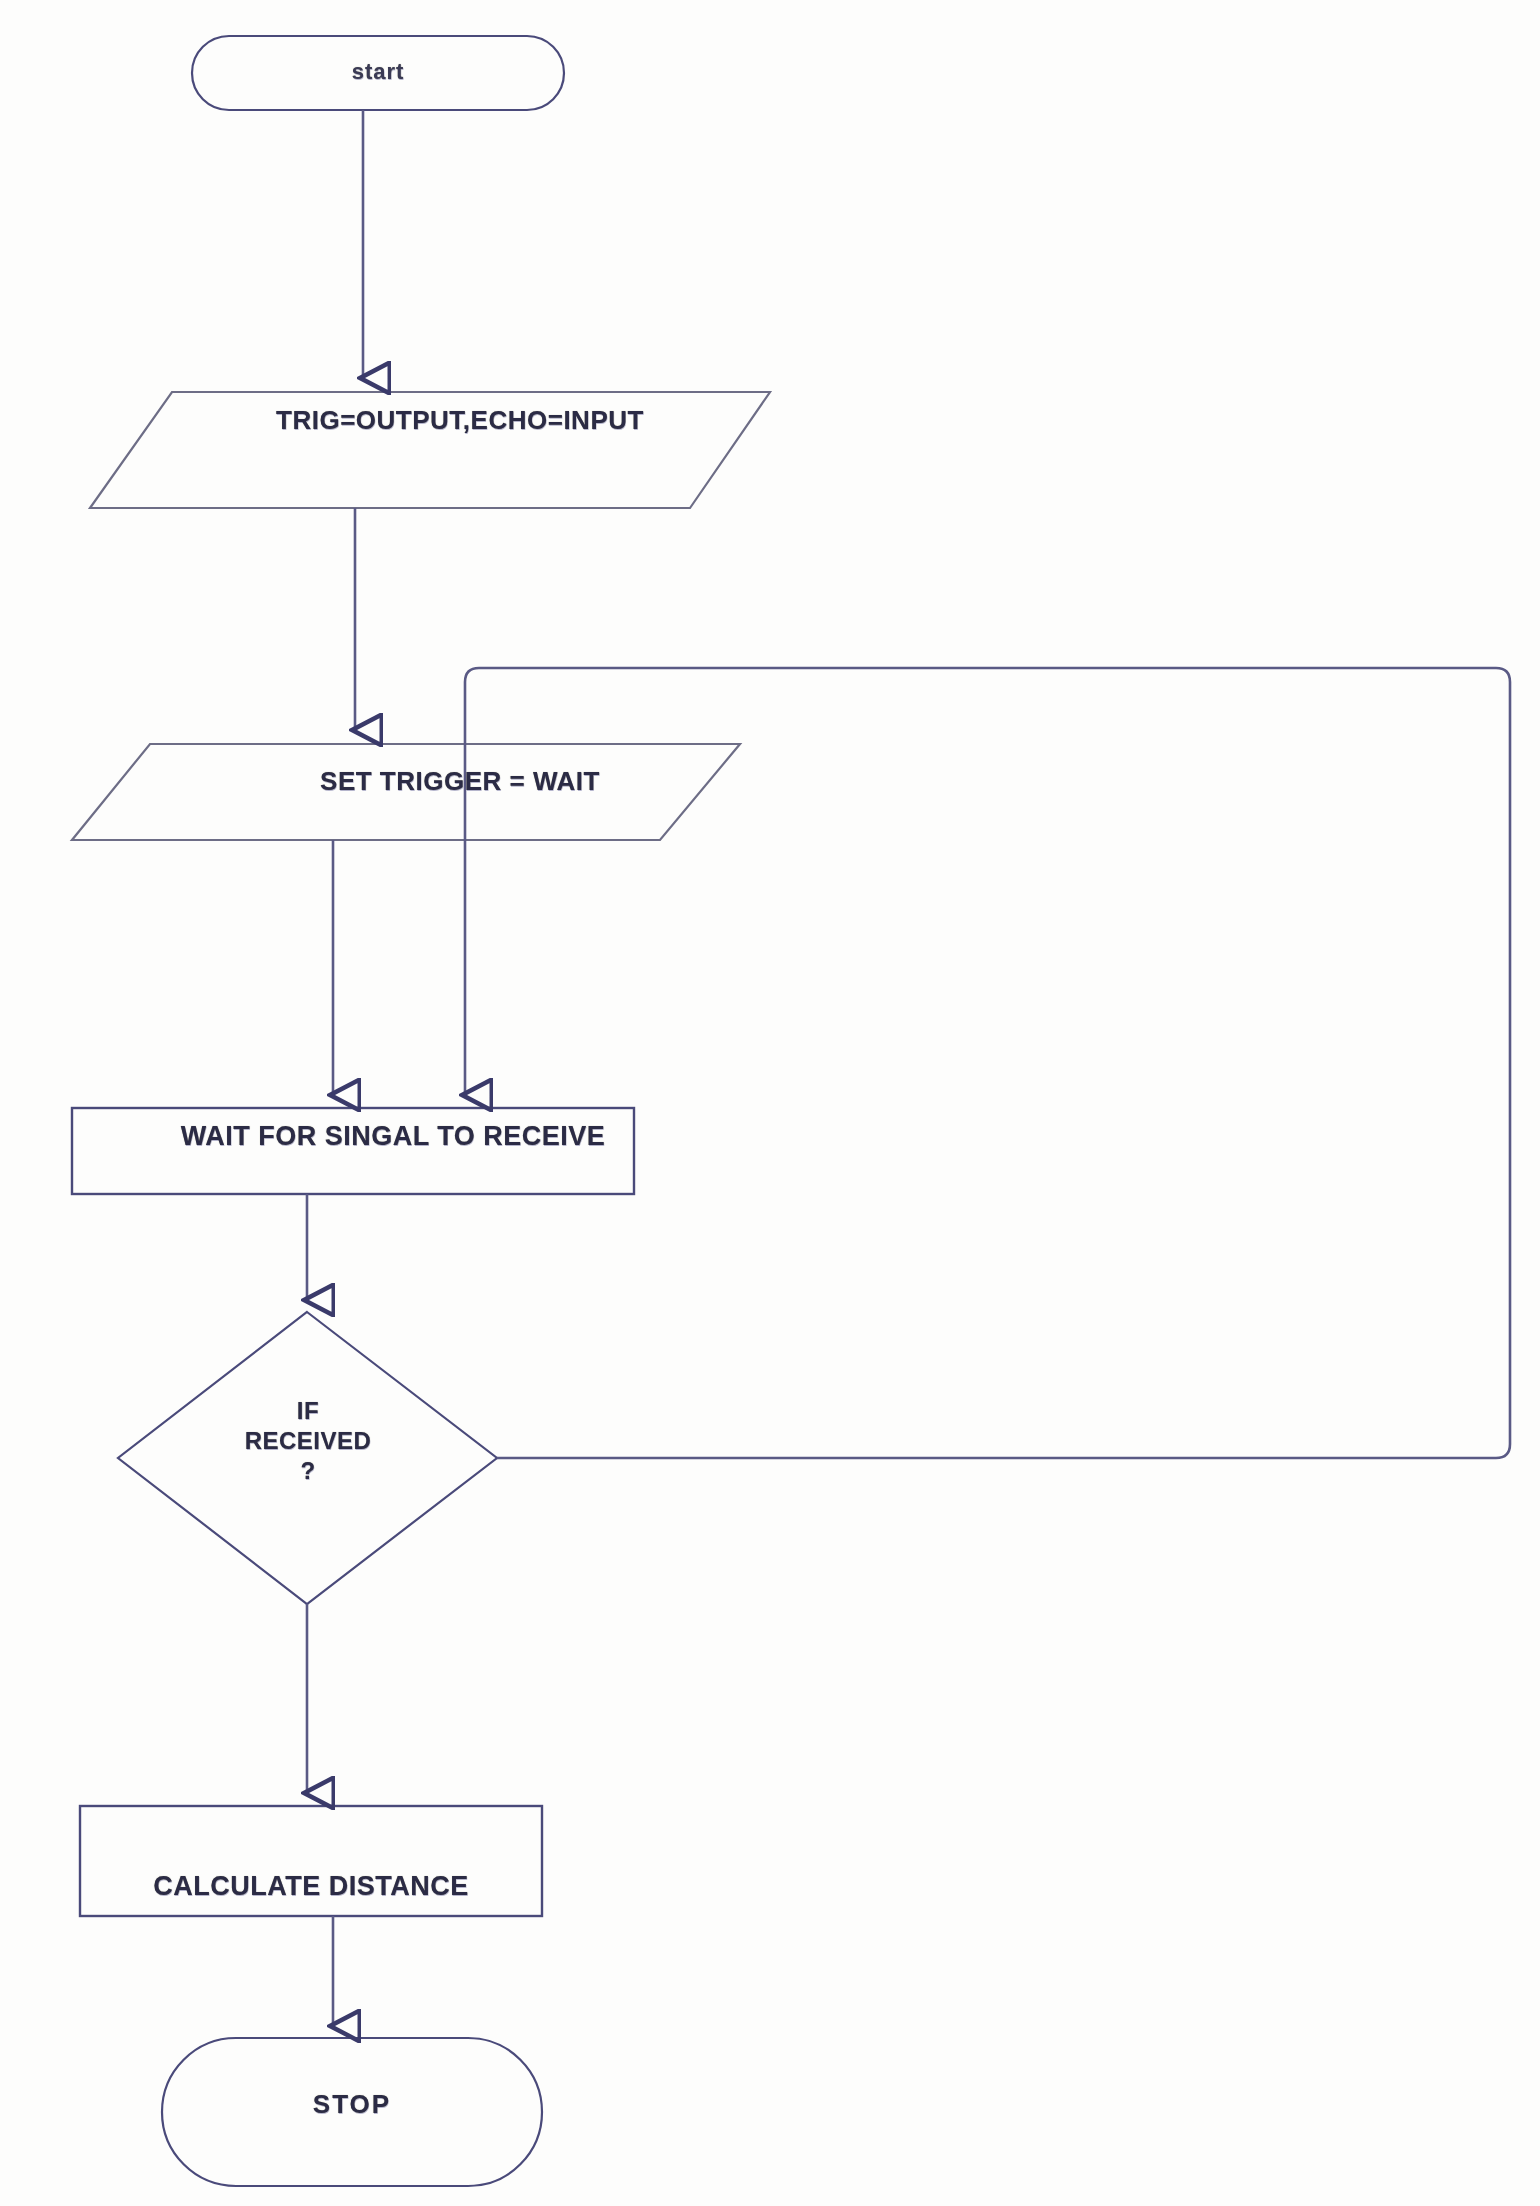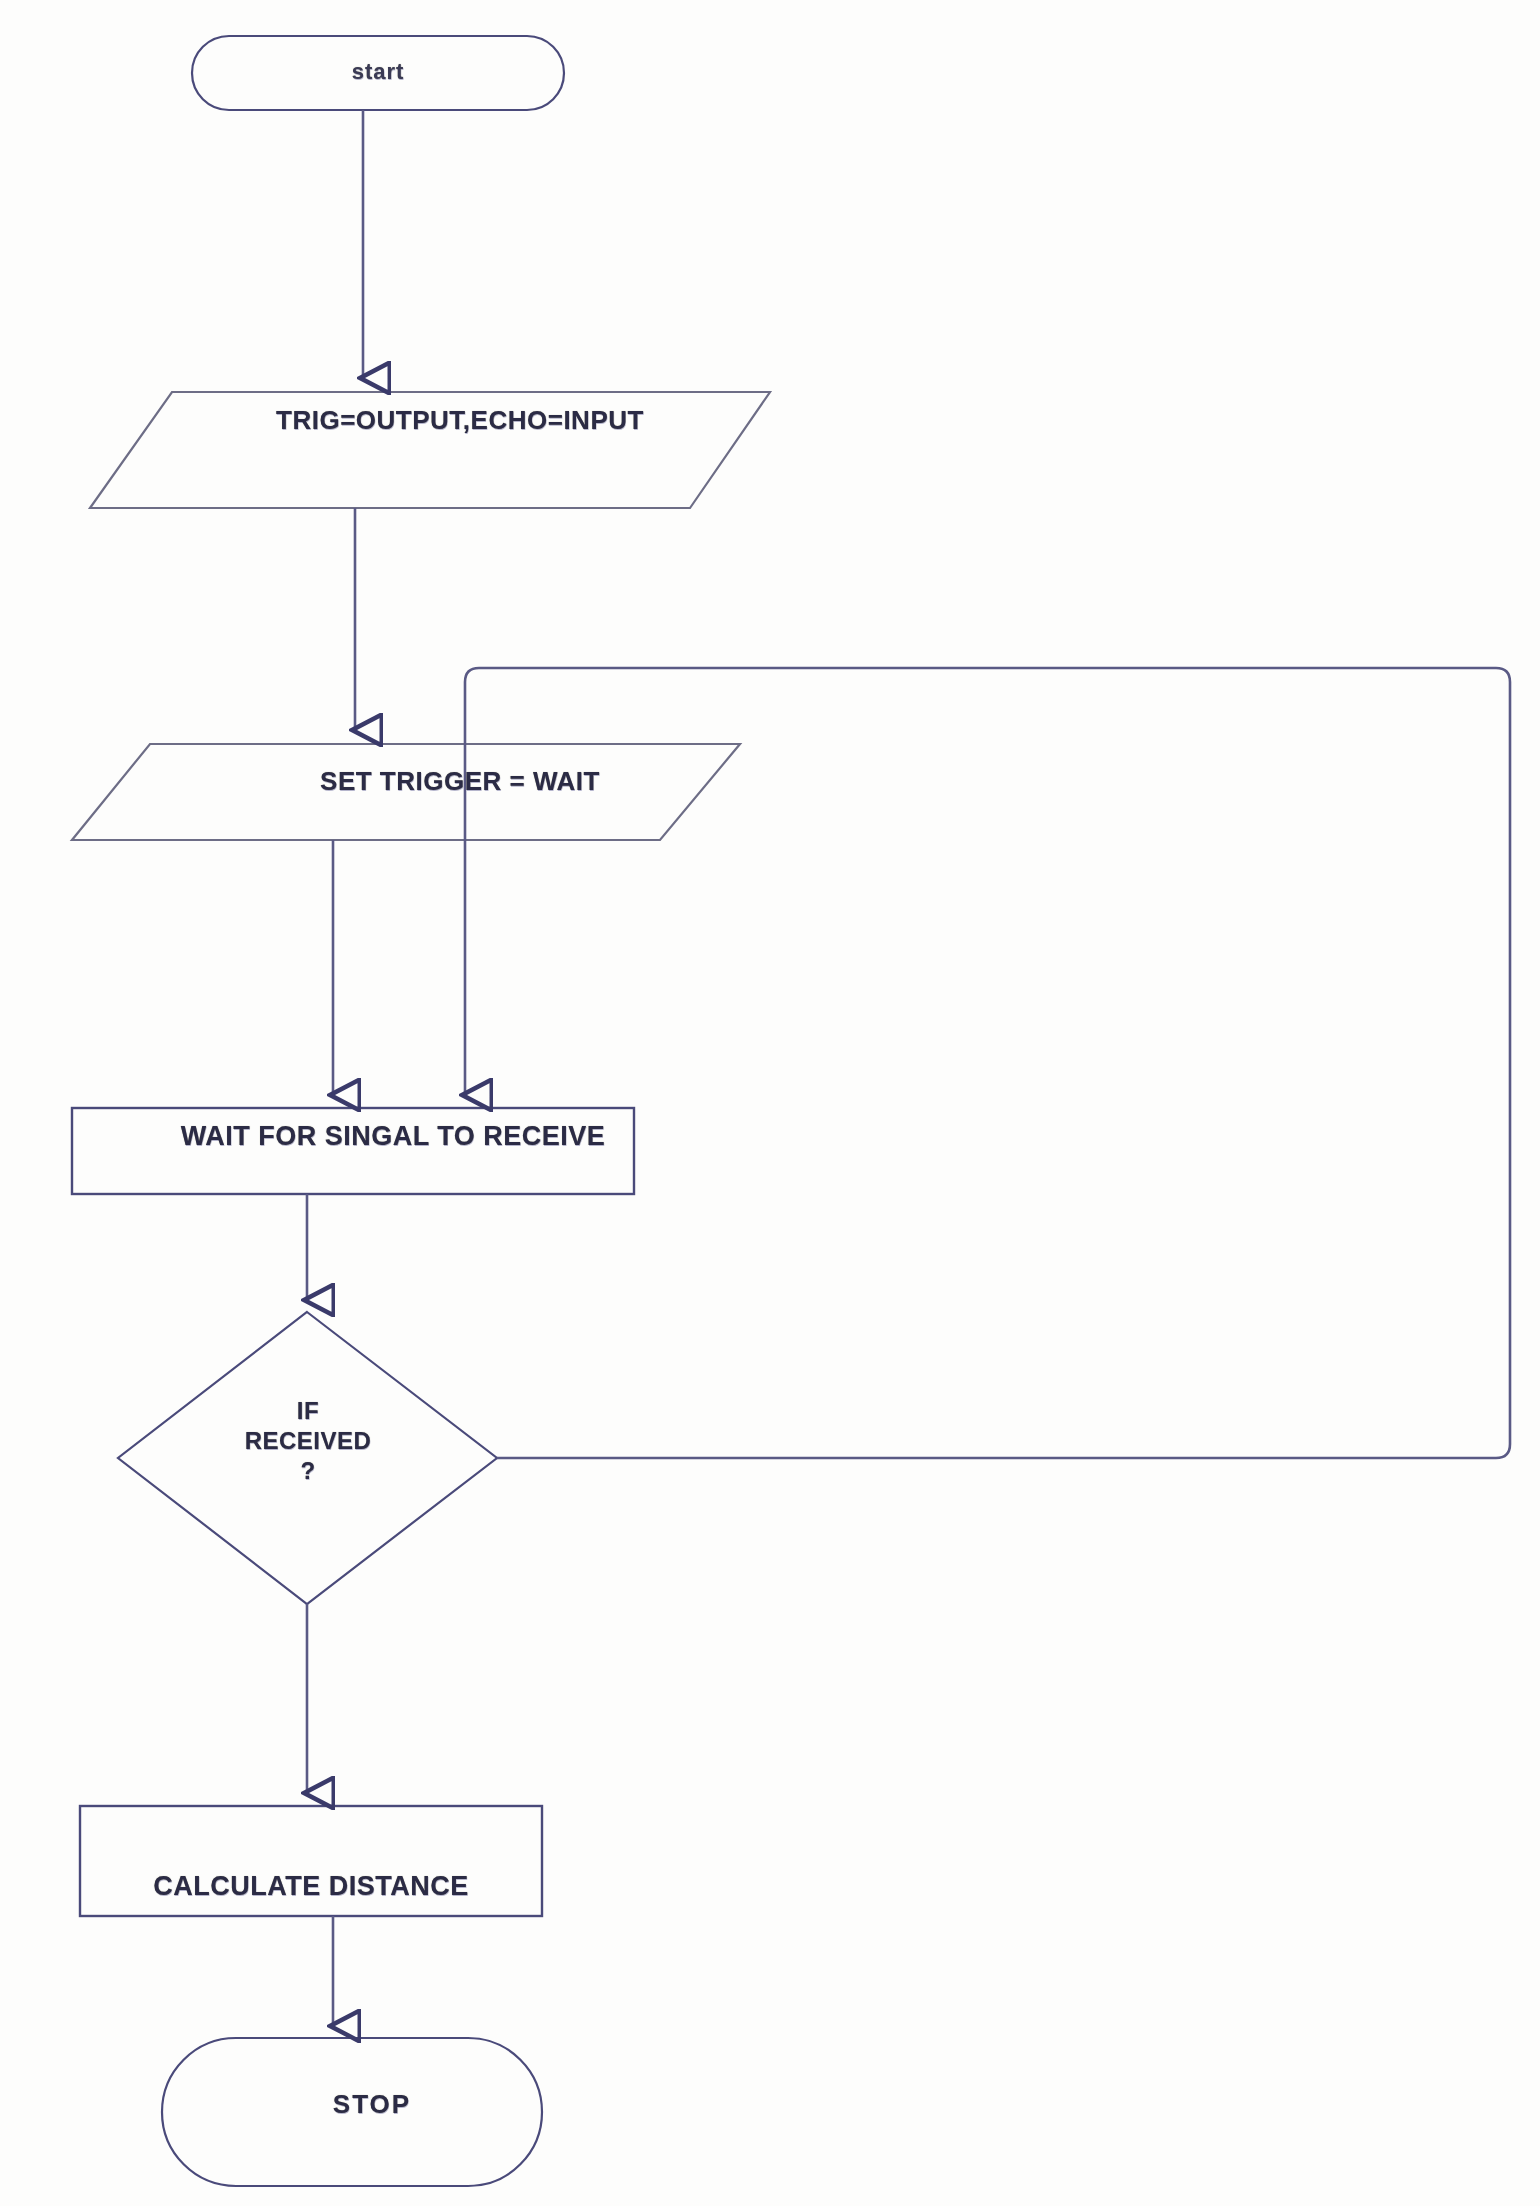--- a/index.html
+++ b/index.html
@@ -19,21 +19,21 @@
     pointer-events:none;
     text-shadow:0 0 1px rgba(120,120,60,0.55), 0.5px 0.5px 0 rgba(60,60,140,0.35);
   }
   .lbl-start{left:190px;top:58px;width:376px;font-size:22px;font-weight:bold;
              letter-spacing:1px;color:#3a3a55;}
   .lbl-gpio{left:150px;top:404px;width:620px;font-size:26px;}
   .lbl-trigger{left:150px;top:765px;width:620px;font-size:26px;}
   .lbl-wait{left:72px;top:1120px;width:562px;font-size:27px;padding-left:40px;}
   .lbl-decide{left:170px;top:1396px;width:276px;font-size:24px;}
   .lbl-calc{left:80px;top:1822px;width:462px;font-size:27px;margin-top:48px;}
-  .lbl-stop{left:162px;top:2088px;width:380px;font-size:26px;letter-spacing:2px;padding-left:20px;}
+  .lbl-stop{left:162px;top:2088px;width:380px;font-size:26px;letter-spacing:2px;}
 </style>
 </head>
 <body>
 
 <svg id="canvas" viewBox="0 0 1540 2206" xmlns="http://www.w3.org/2000/svg">
 
   <defs>
     <marker id="arrow" viewBox="0 0 12 12" refX="6" refY="10" markerWidth="13" markerHeight="13" orient="auto">
       <path d="M 0.5 0.5 L 11.5 0.5 L 6 11 Z" fill="none" stroke="#3a3a6a" stroke-width="1.6"></path>
     </marker>

